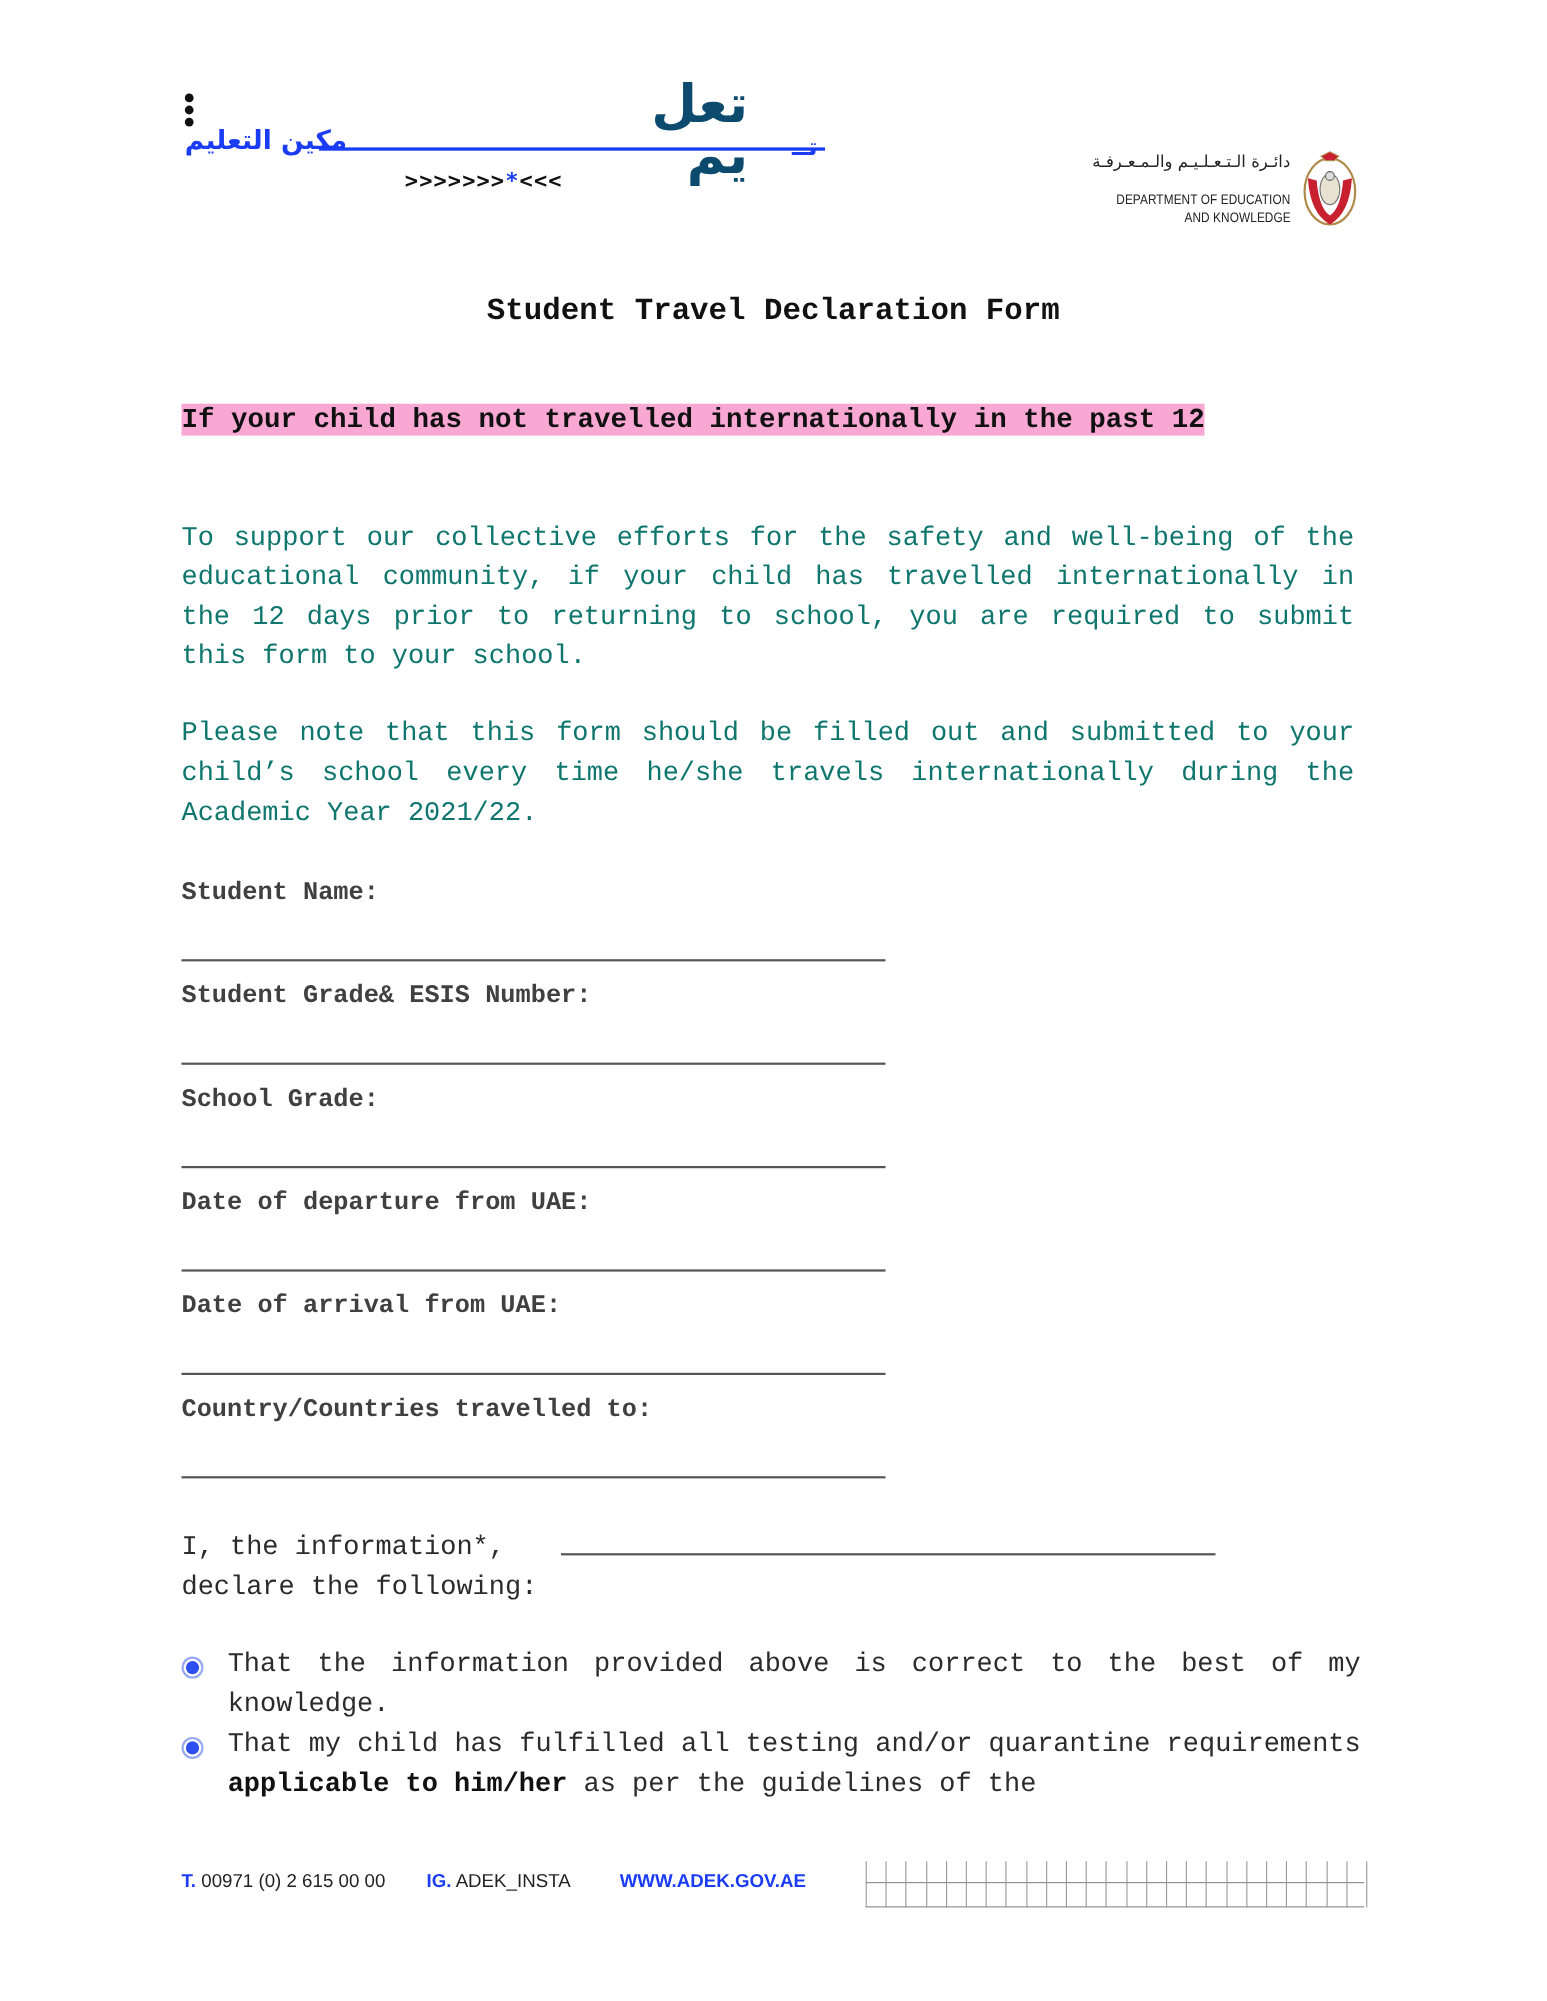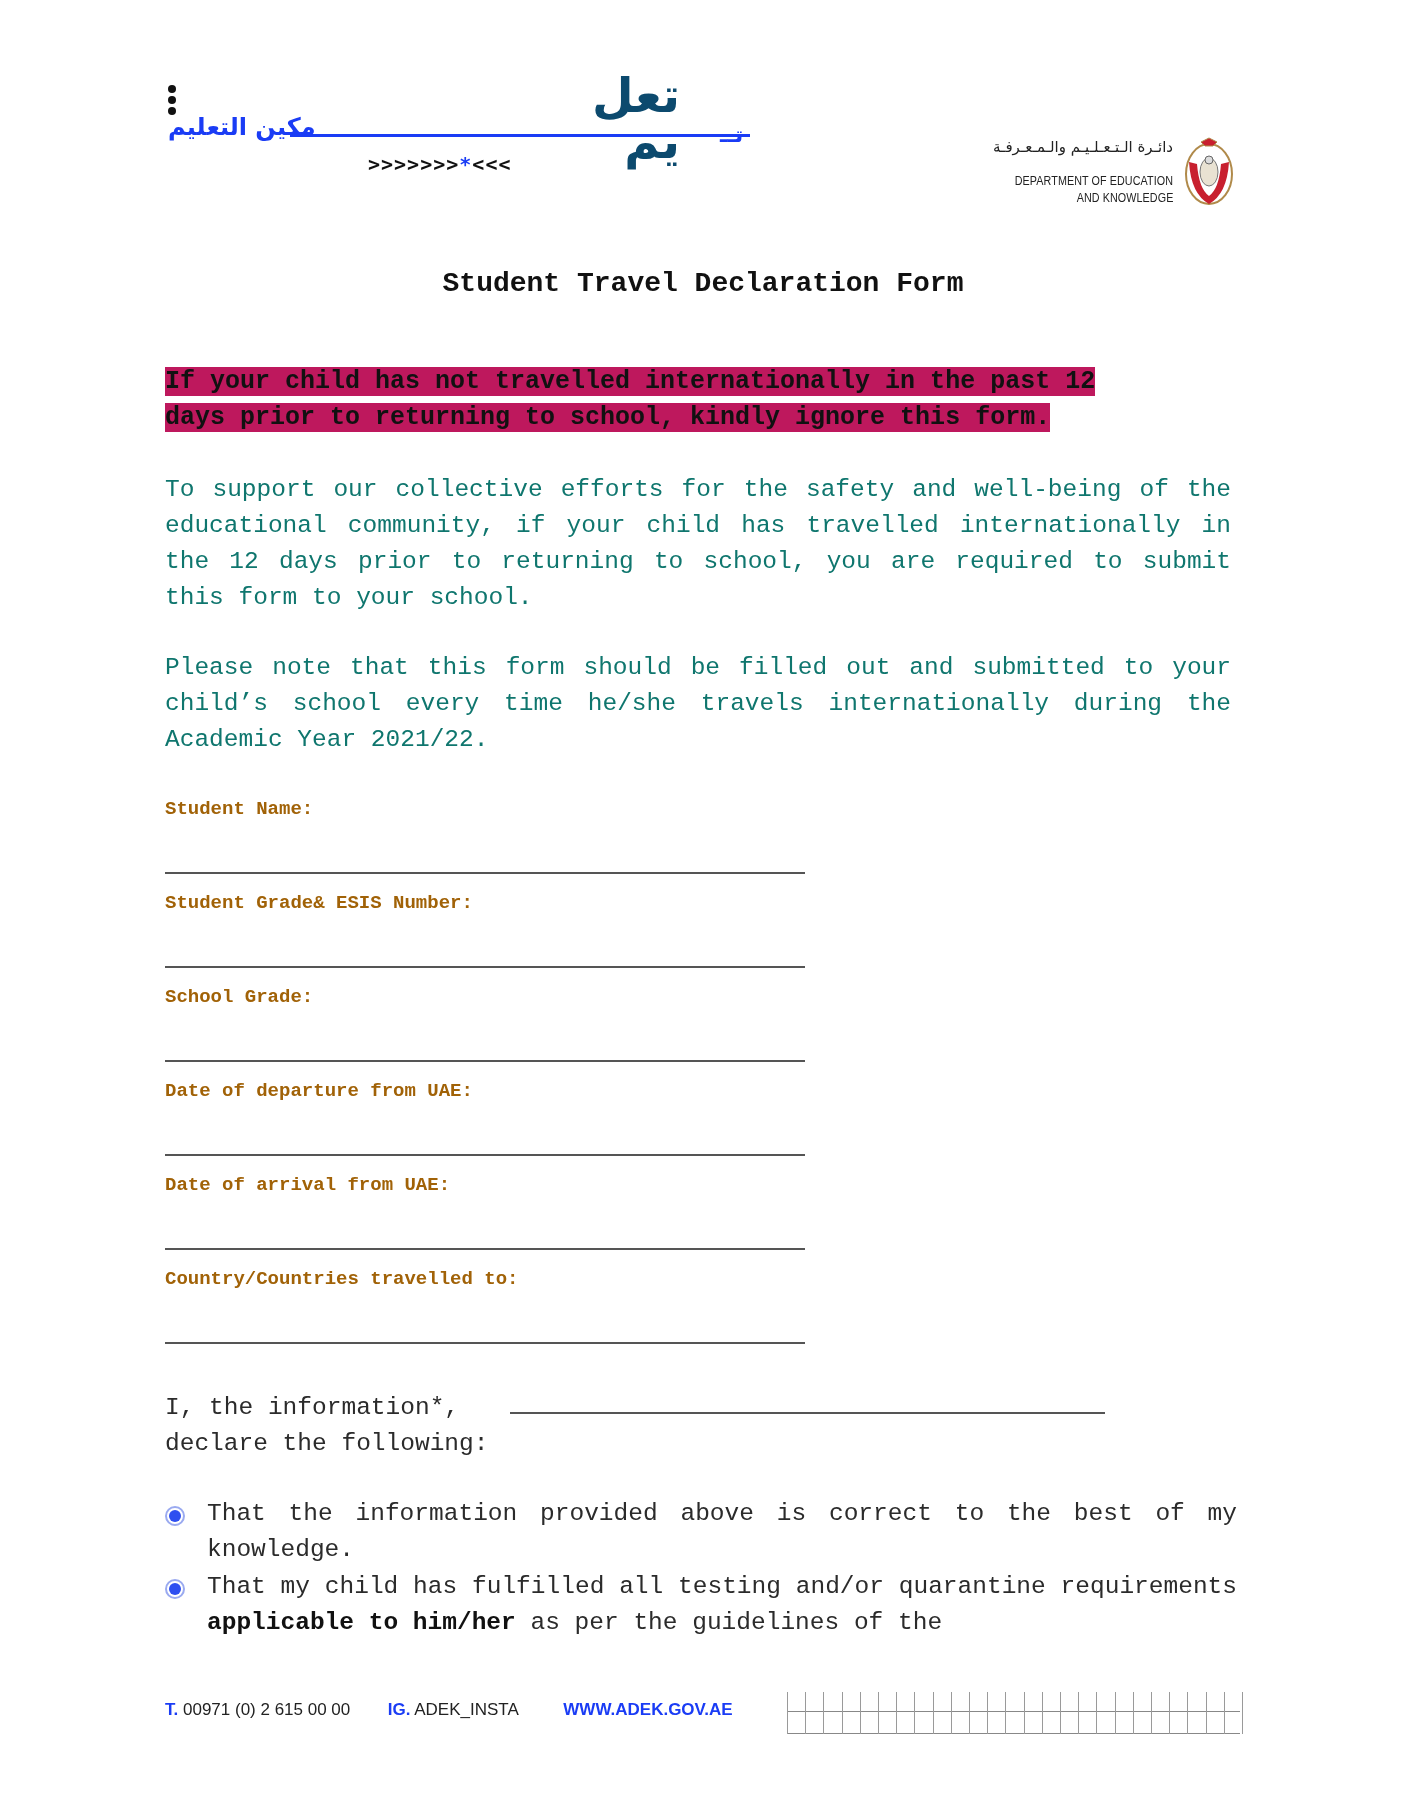--- a/index.html
+++ b/index.html
@@ -25,26 +25,26 @@
   .dept-en2 { top: 53px; }
   .emblem { position: absolute; right: 0px; top: -4px; width: 52px; height: 74px; }
 
   
   .title { left: 0; width: 1406px; top: 268px; text-align: center; font-family: "Liberation Mono", monospace; font-weight: bold; font-size: 28px; color: #111; }
 
   
   .mono { font-family: "Liberation Mono", monospace; }
   .content { left: 165px; width: 1066px; }
   .highlight-block { top: 364px; font-weight: bold; font-size: 25px; line-height: 36px; color: #111; }
-  .highlight-block span { background: #be185d; }
+  .highlight-block span { background: #f9a8d4; }
   .para { font-size: 24.5px; line-height: 36px; color: #0f766e; text-align: justify; text-align-last: left; }
   .para1 { top: 472px; }
   .para2 { top: 650px; }
 
-  .field-label { left: 165px; font-family: "Liberation Mono", monospace; font-weight: bold; font-size: 19px; color: #a16207; }
+  .field-label { left: 165px; font-family: "Liberation Mono", monospace; font-weight: bold; font-size: 23px; color: #404040; }
   .field-line { left: 165px; width: 640px; height: 0; border-top: 2px solid #555; }
 
   .declare { left: 165px; font-family: "Liberation Mono", monospace; font-size: 24.5px; line-height: 36px; color: #2b2b2b; }
   .sign-line { left: 510px; top: 1412px; width: 595px; border-top: 2px solid #555; height: 0; }
 
   .bullet { left: 165px; width: 1072px; }
   .radio { position: absolute; left: 0; top: 4px; width: 20px; height: 20px; border-radius: 50%; border: 2px solid #9aaaf0; box-sizing: border-box; background: #fff; }
   .radio::after { content: ""; position: absolute; left: 2px; top: 2px; width: 12px; height: 12px; border-radius: 50%; background: #2e4ff0; }
   .bullet-text { position: absolute; left: 42px; width: 1030px; font-family: "Liberation Mono", monospace; font-size: 24.5px; line-height: 36px; color: #2b2b2b; text-align: justify; text-align-last: left; }
   .bullet-text b { color: #111; }
@@ -86,21 +86,20 @@
     <ellipse cx="26" cy="38" rx="9" ry="14" fill="#e9e2d2" stroke="#777" stroke-width="1"></ellipse>
     <circle cx="26" cy="26" r="4" fill="#ddd" stroke="#666" stroke-width="1"></circle>
     <path d="M18 8 L26 4 L34 8 L30 12 L22 12 Z" fill="#c8202f" stroke="#b08a4a" stroke-width="1"></path>
   </svg>
 </div>
 
 <div class="abs title">Student Travel Declaration Form</div>
 
 <div class="abs content mono highlight-block">
   <div><span>If your child has not travelled internationally in the past 12</span></div>
-  <div><span>days prior to returning to school, kindly ignore this form.</span></div>
 </div>
 
 <div class="abs content mono para para1">To support our collective efforts for the safety and well-being of the educational community, if your child has travelled internationally in the 12 days prior to returning to school, you are required to submit this form to your school.</div>
 <div class="abs content mono para para2">Please note that this form should be filled out and submitted to your child’s school every time he/she travels internationally during the Academic Year 2021/22.</div>
 
 <div class="abs field-label" style="top:798px">Student Name:</div>
 <div class="abs field-line" style="top:872px"></div>
 
 <div class="abs field-label" style="top:892px">Student Grade&amp; ESIS Number:</div>
 <div class="abs field-line" style="top:966px"></div>

